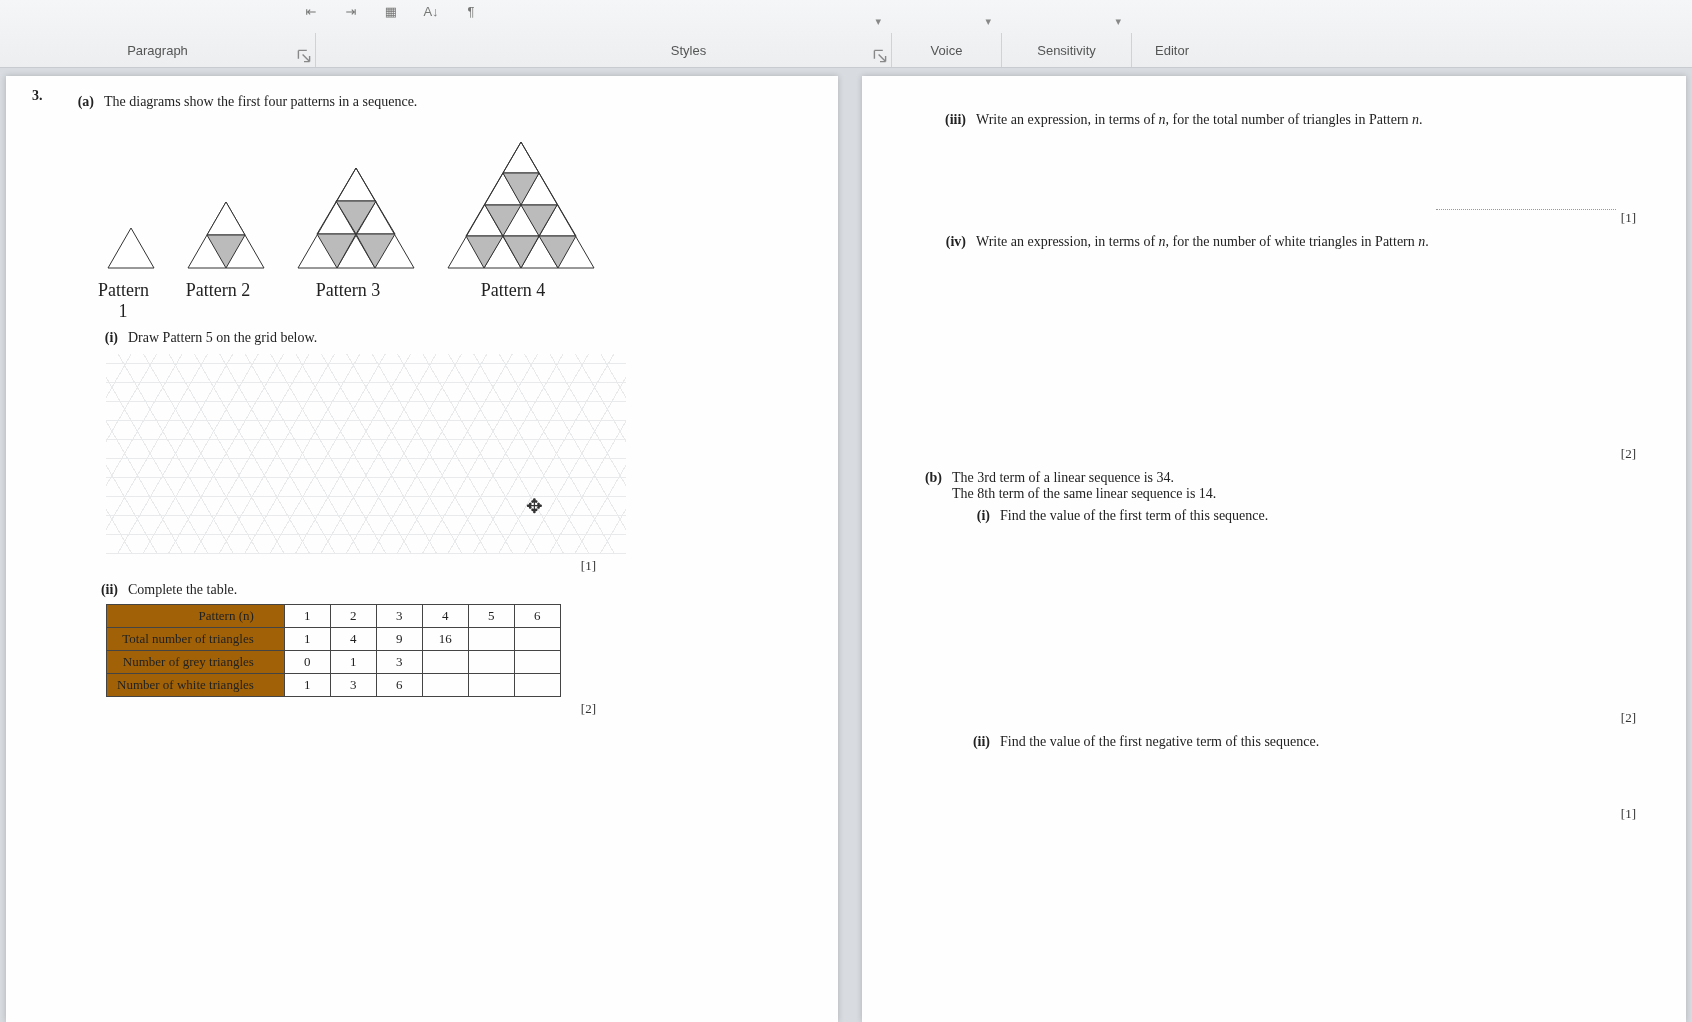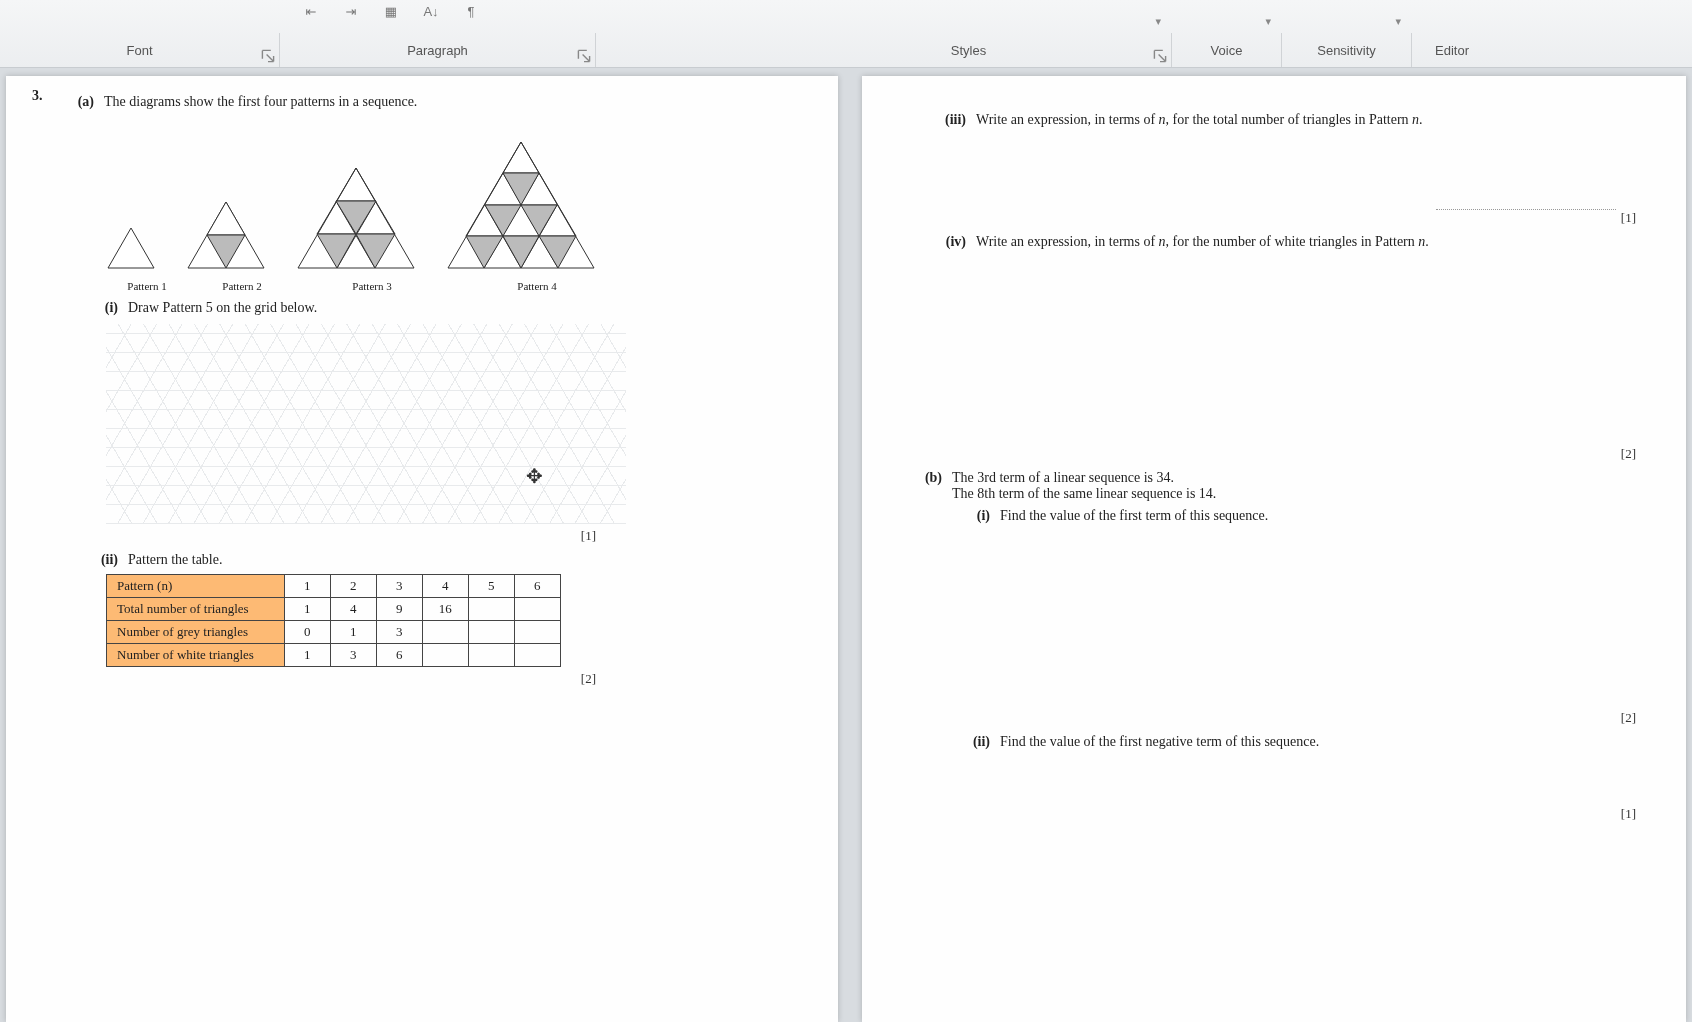--- a/index.html
+++ b/index.html
@@ -75,21 +75,21 @@
   }
   .page-right { padding-top: 30px; padding-left: 32px; }
   .qnum { position:absolute; left:26px; top:12px; font-weight:bold; }
   .part { display:flex; gap:10px; margin-bottom:6px; }
   .part .pl { font-weight:bold; width:28px; text-align:right; }
   .italic { font-style: italic; }
   .markline { text-align:right; font-size:13px; color:#333; padding-right:10px;}
   .answerline { border-bottom: 1px dotted #999; height:16px; width:180px; margin-left:auto; margin-right:30px;}
   
   .tri-row { display:flex; align-items:flex-end; gap:30px; margin:30px 0 10px 60px;}
-  .tri-labels { display:flex; gap:30px; margin-left:76px; font-size:11px;}
+  .tri-labels { display:flex; gap:30px; margin-left:52px; font-size:18px;}
   .tri-labels span { display:inline-block; text-align:center;}
   .w1{width:50px}.w2{width:80px}.w3{width:120px}.w4{width:150px}
   
   svg.tri { display:block; }
   .grid-area {
     width: 520px; height: 200px;
     margin: 8px 0 4px 60px;
     background-image:
       repeating-linear-gradient(60deg, #e8eaec 0, #e8eaec 1px, transparent 1px, transparent 22px),
       repeating-linear-gradient(-60deg, #e8eaec 0, #e8eaec 1px, transparent 1px, transparent 22px),
@@ -107,50 +107,42 @@
     font-size: 13px;
   }
   table.data td, table.data th {
     border: 1px solid #444;
     padding: 3px 8px;
     text-align: center;
     min-width: 46px;
   }
   table.data th {
     font-weight: normal;
-    text-align: left;
+    text-align: right;
     padding-left: 10px;
     padding-right: 30px;
-    background:#fdba74;
+    background:#a16207;
   }
   
   .sub { margin-left: 44px; margin-top:6px;}
   .sub2 { margin-left: 68px; margin-top:6px;}
   .mtop { margin-top: 8px;}
   
   .launcher svg, .dd svg { width:100%; height:100%; }
 </style>
 </head>
 <body>
 
 <div class="ribbon">
   <div class="ribbon-top">
     <span class="ico">⇤</span>
     <span class="ico">⇥</span>
     <span class="ico">▦</span>
     <span class="ico">A↓</span>
     <span class="ico">¶</span>
-  </div>
-  <div class="ribbon-group g-font">
-    <span>Font</span>
-    <span class="launcher">
-      <svg viewBox="0 0 10 10">
-          <path d="M1 1h6M1 1v6M4 4l5 5M9 9v-4M9 9h-4" stroke="#888" stroke-width="1" fill="none"></path>
-        </svg>
-    </span>
   </div>
   <div class="ribbon-group g-para">
     <span>Paragraph</span>
     <span class="launcher">
       <svg viewBox="0 0 10 10">
           <path d="M1 1h6M1 1v6M4 4l5 5M9 9v-4M9 9h-4" stroke="#888" stroke-width="1" fill="none"></path>
         </svg>
     </span>
   </div>
   <div class="ribbon-group spacer418"></div>
@@ -237,21 +229,21 @@
       <span class="pl">(i)</span>
       <span>Draw Pattern 5 on the grid below.</span>
     </div>
     <div class="grid-area">
       <span class="move-cursor">✥</span>
     </div>
     <div class="markline" style="width:560px;">[1]</div>
 
     <div class="part sub mtop">
       <span class="pl">(ii)</span>
-      <span>Pattern the table.</span>
+      <span>Complete the table.</span>
     </div>
     <table class="data">
       <tbody>
           <tr>
         <th><span>Pattern (n)</span> </th>
         <td>1</td>
         <td>2</td>
         <td>3</td>
         <td>4</td>
         <td>5</td>

